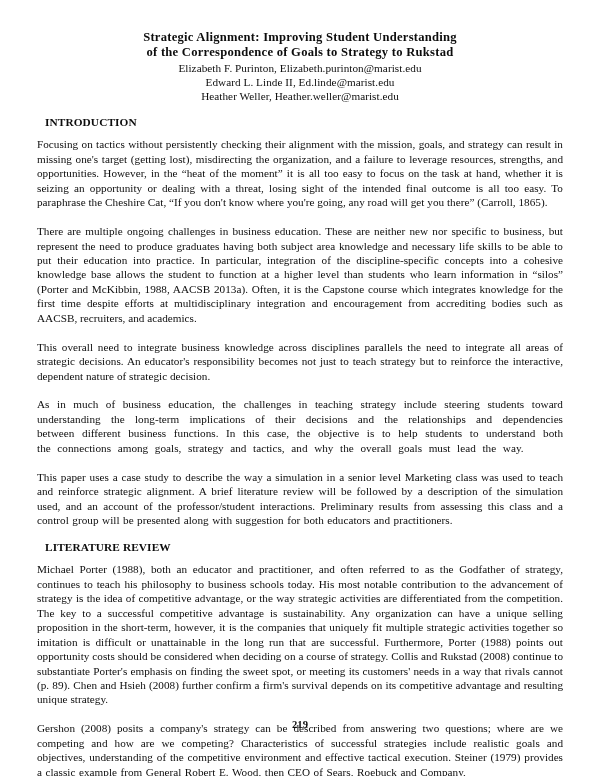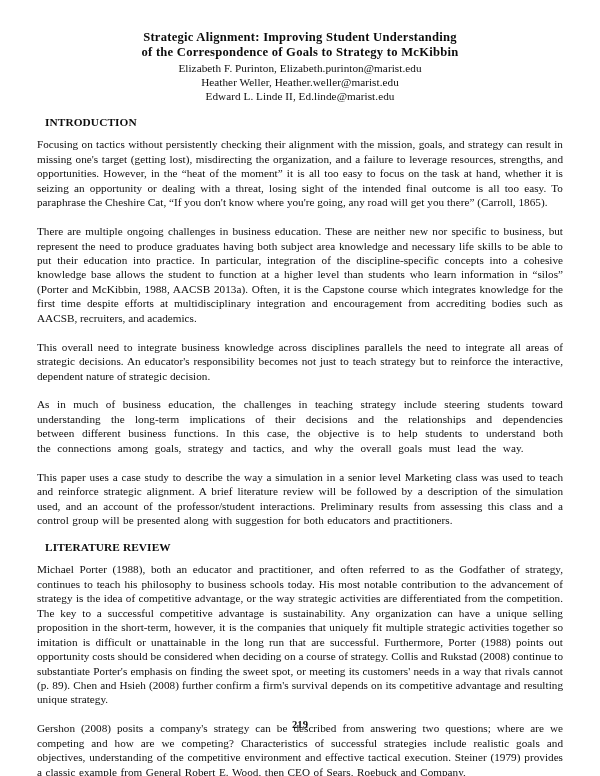--- a/index.html
+++ b/index.html
@@ -121,25 +121,25 @@
 </head>
 <body>
 
 <div class="page">
 
   <div class="content">
 
     <div class="title-block">
       <div class="paper-title">
         <span class="tline">Strategic Alignment: Improving Student Understanding</span>
-        <span class="tline">of the Correspondence of Goals to Strategy to McKibbin</span>
+        <span class="tline">of the Correspondence of Goals to Strategy to Rukstad</span>
       </div>
       <div class="author-line first">Elizabeth F. Purinton, Elizabeth.purinton@marist.edu</div>
+      <div class="author-line">Edward L. Linde II, Ed.linde@marist.edu</div>
       <div class="author-line">Heather Weller, Heather.weller@marist.edu</div>
-      <div class="author-line">Edward L. Linde II, Ed.linde@marist.edu</div>
     </div>
 
     <h2 class="section-heading heading-intro">INTRODUCTION</h2>
 
     <p class="body-par after-heading">Focusing on tactics without persistently checking their alignment with the mission, goals, and strategy can result in missing one's target (getting lost), misdirecting the organization, and a failure to leverage resources, strengths, and opportunities.  However, in the “heat of the moment” it is all too easy to focus on the task at hand, whether it is seizing an opportunity or dealing with a threat, losing sight of the intended final outcome is all too easy.  To paraphrase the Cheshire Cat, “If you don't know where you're going, any road will get you there” (Carroll, 1865).</p>
     <p class="body-par">There are multiple ongoing challenges in business education.  These are neither new nor specific to business, but represent the need to produce graduates having both subject area knowledge and necessary life skills to be able to put their education into practice.  In particular, integration of the discipline-specific concepts into a cohesive knowledge base allows the student to function at a higher level than students who learn information in “silos” (Porter and McKibbin, 1988, AACSB 2013a).  Often, it is the Capstone course which integrates knowledge for the first time despite efforts at multidisciplinary integration and encouragement from accrediting bodies such as AACSB, recruiters, and academics.</p>
     <p class="body-par">This overall need to integrate business knowledge across disciplines parallels the need to integrate all areas of strategic decisions.  An educator's responsibility becomes not just to teach strategy but to reinforce the interactive, dependent nature of strategic decision.</p>
     <p class="body-par looser">As in much of business education, the challenges in teaching strategy include steering students toward understanding the long-term implications of their decisions and the relationships and dependencies between different business functions.  In this case, the objective is to help students to understand both the connections among goals, strategy and tactics, and why the overall goals must lead the way.</p>
     <p class="body-par loose">This paper uses a case study to describe the way a simulation in a senior level Marketing class was used to teach and reinforce strategic alignment.  A brief literature review will be followed by a description of the simulation used, and an account of the professor/student interactions.  Preliminary results from assessing this class and a control group will be presented along with suggestion for both educators and practitioners.</p>
 

